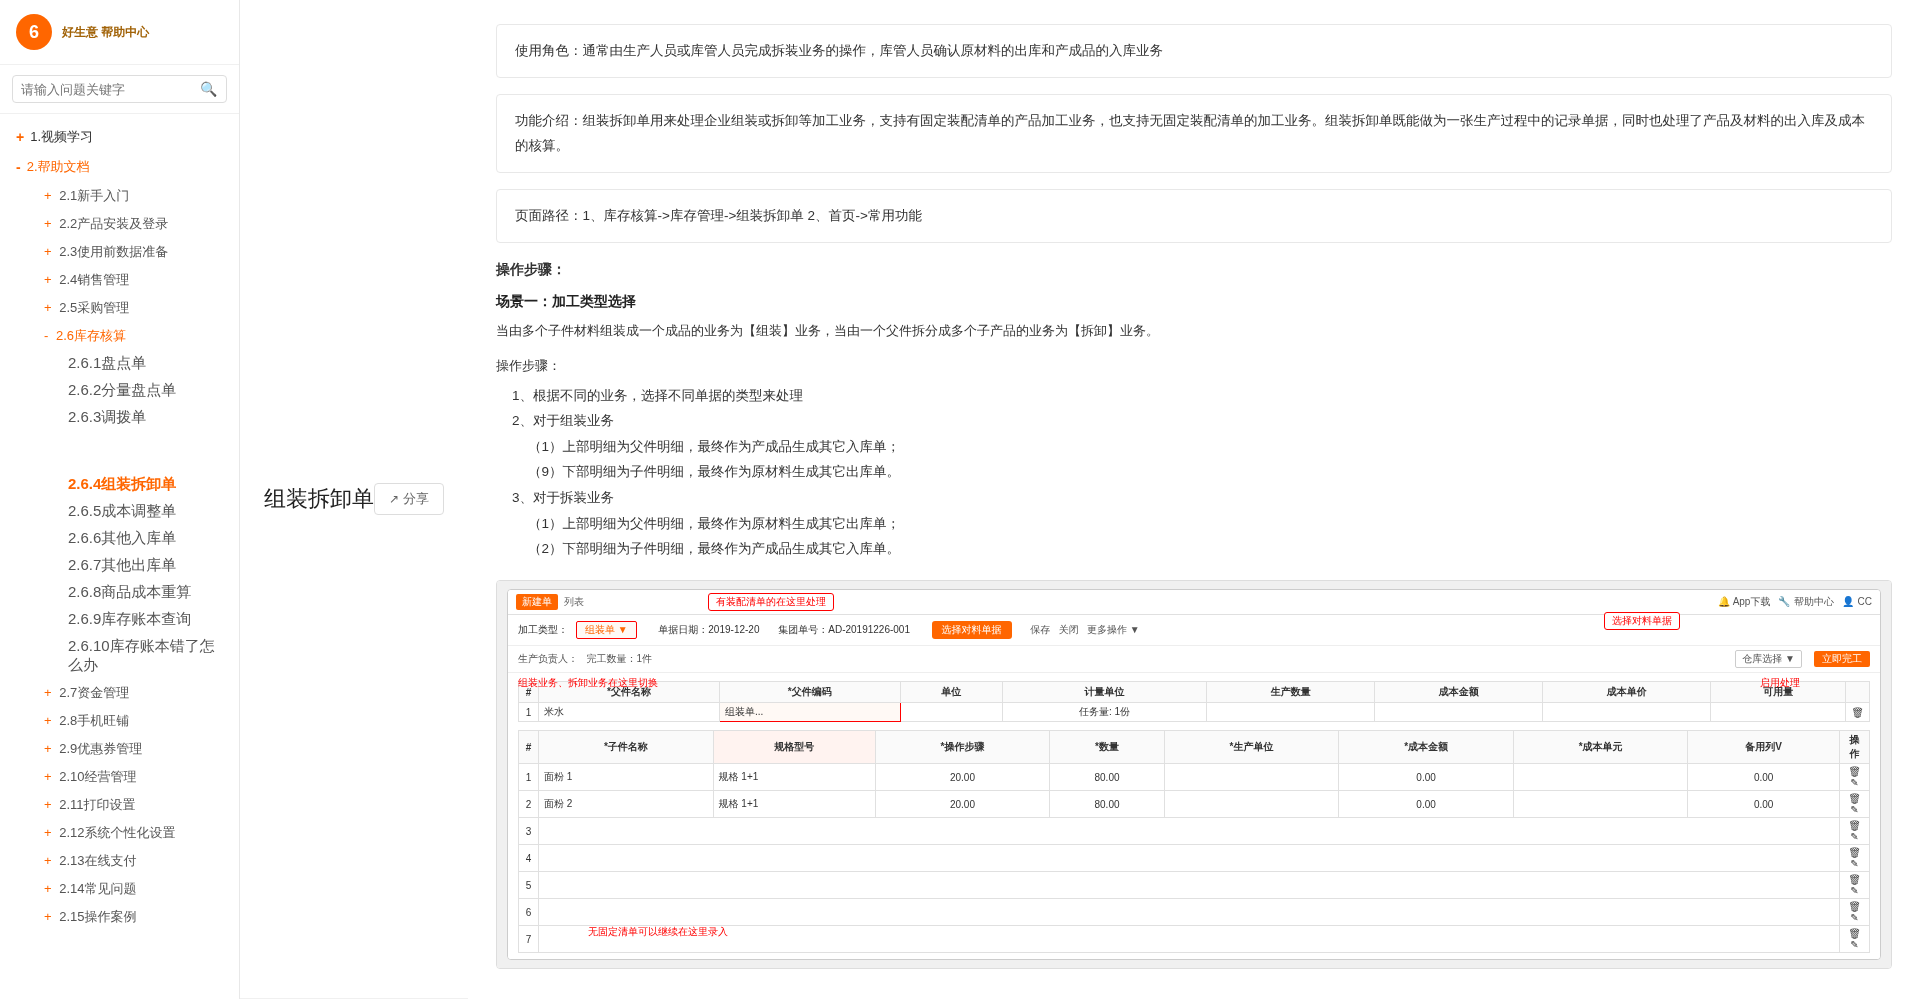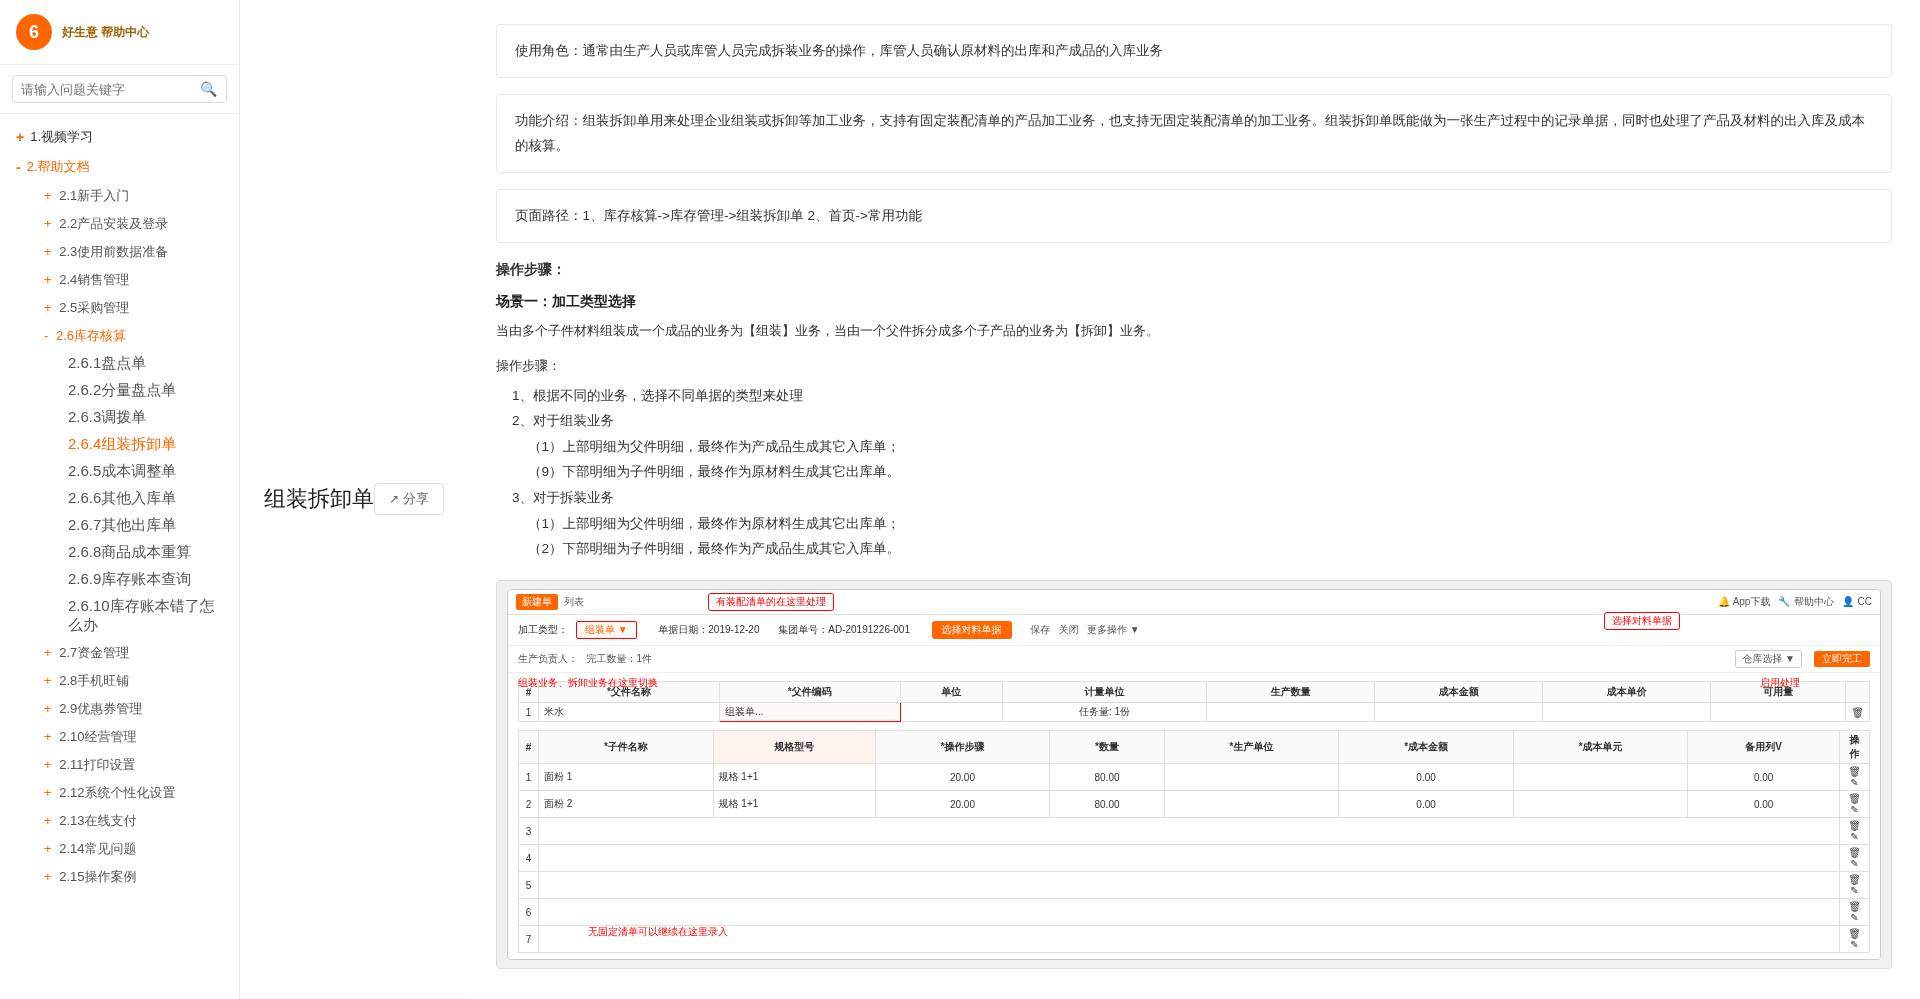--- a/index.html
+++ b/index.html
@@ -75,21 +75,21 @@
       cursor: pointer;
     }
     .nav-sub-item.active { color: #f60; }
     .nav-sub-sub-list { padding-left: 12px; }
     .nav-sub-sub-item {
       padding: 4px 16px 4px 36px;
       font-size: 15px;
       color: #555;
       cursor: pointer;
     }
-    .nav-sub-sub-item.active { color: #f60; font-weight: 400; }
+    .nav-sub-sub-item.active { color: #f60; font-weight: 700; margin-top: 40px; }
 
     
     .main {
       flex: 1;
       display: flex;
       flex-direction: row;
       overflow: hidden;
       background: #fff;
     }
     .header-bar {

